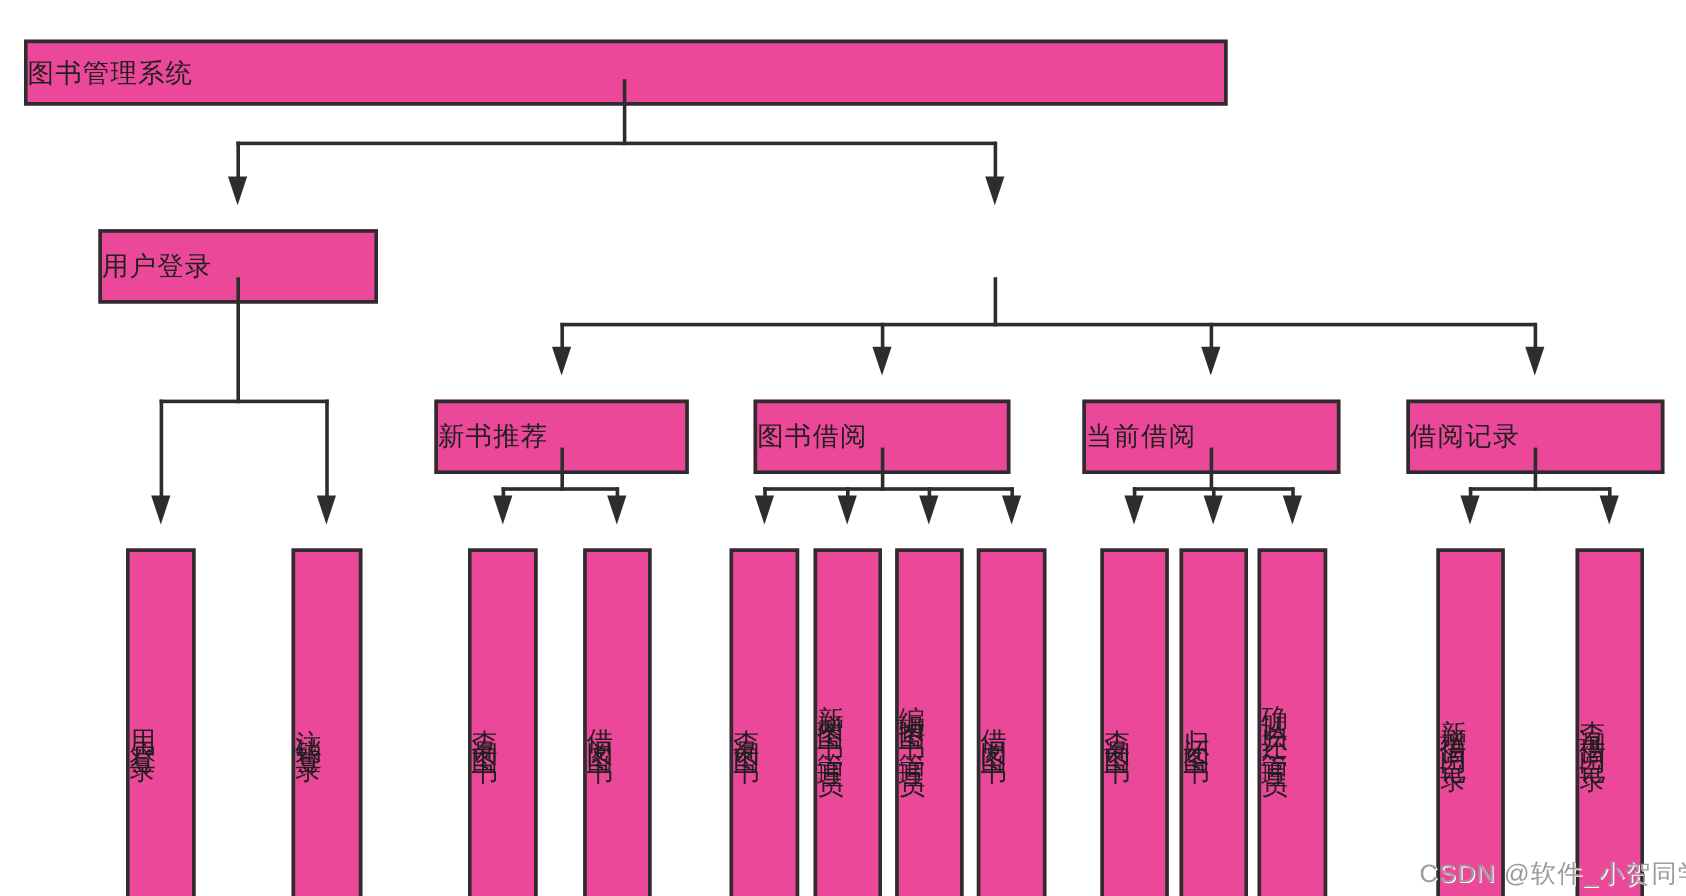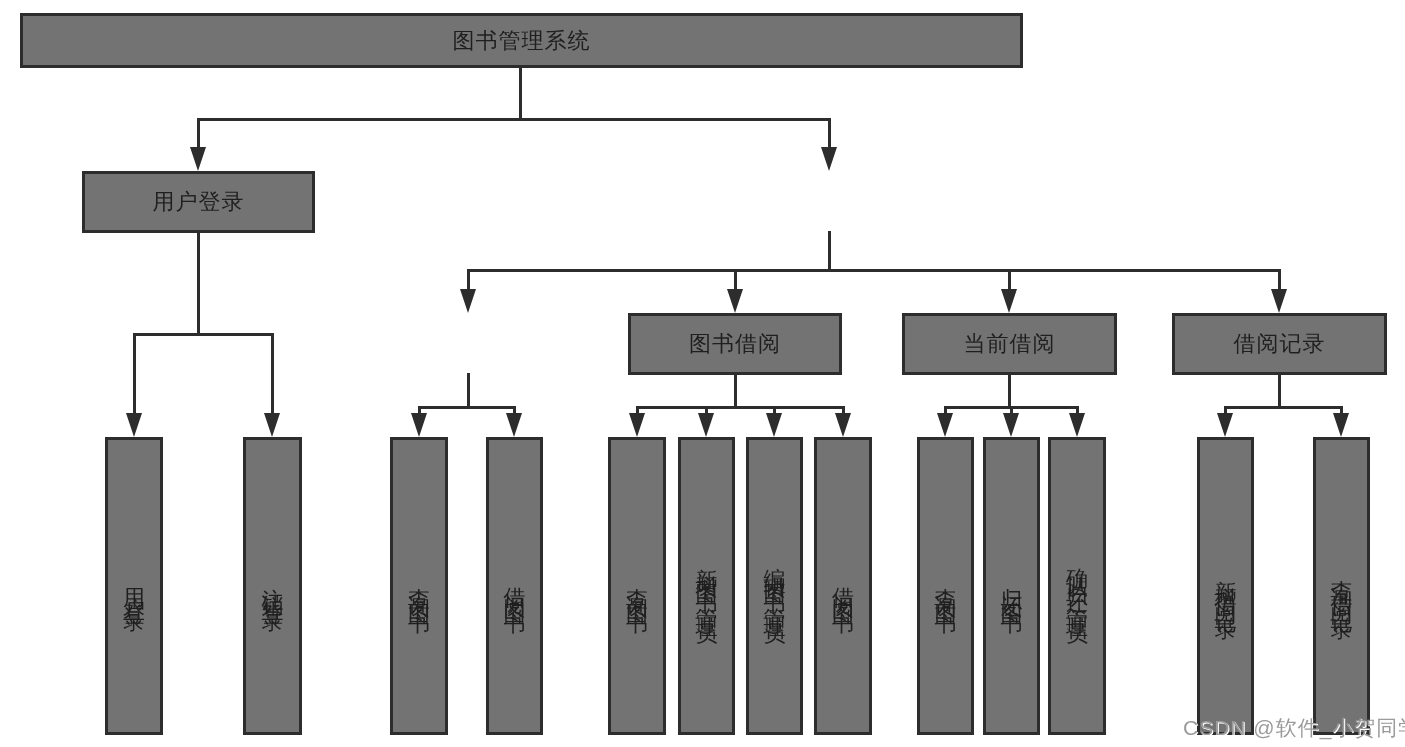--- a/index.html
+++ b/index.html
@@ -11,24 +11,25 @@
     position:relative;
     width:1405px;height:747px;
     background:#ffffff;
     overflow:hidden;
     font-family:"Liberation Sans","DejaVu Sans",sans-serif;
   }
   .box{
     position:absolute;
     box-sizing:border-box;
     border:3px solid var(--line);
-    background:#737373;
+    background:#ec4899;
     display:flex;
     align-items:center;
-    justify-content:center;
+    justify-content:flex-start;
+    margin-top:20px;
   }
   .hlabel{
     font-size:22px;
     color:var(--text);
     letter-spacing:1px;
     white-space:nowrap;
   }
   .vlabel{
     writing-mode:vertical-rl;
     text-orientation:mixed;
@@ -90,20 +91,23 @@
   <div class="cline" style="left:467px;top:269px;width:813px;height:3px"></div>
   <div class="cline" style="left:467px;top:269px;width:3px;height:23px"></div>
   <div class="arrowhead" style="left:460px;top:289px"></div>
   <div class="cline" style="left:734px;top:269px;width:3px;height:23px"></div>
   <div class="arrowhead" style="left:727px;top:289px"></div>
   <div class="cline" style="left:1008px;top:269px;width:3px;height:23px"></div>
   <div class="arrowhead" style="left:1001px;top:289px"></div>
   <div class="cline" style="left:1278px;top:269px;width:3px;height:23px"></div>
   <div class="arrowhead" style="left:1271px;top:289px"></div>
 
+  <div class="box" style="left:362px;top:313px;width:212px;height:62px">
+    <span class="hlabel">新书推荐</span>
+  </div>
   <div class="box" style="left:902px;top:313px;width:215px;height:62px">
     <span class="hlabel">当前借阅</span>
   </div>
   <div class="box" style="left:628px;top:313px;width:214px;height:62px">
     <span class="hlabel">图书借阅</span>
   </div>
   <div class="box" style="left:1172px;top:313px;width:215px;height:62px">
     <span class="hlabel">借阅记录</span>
   </div>
 

